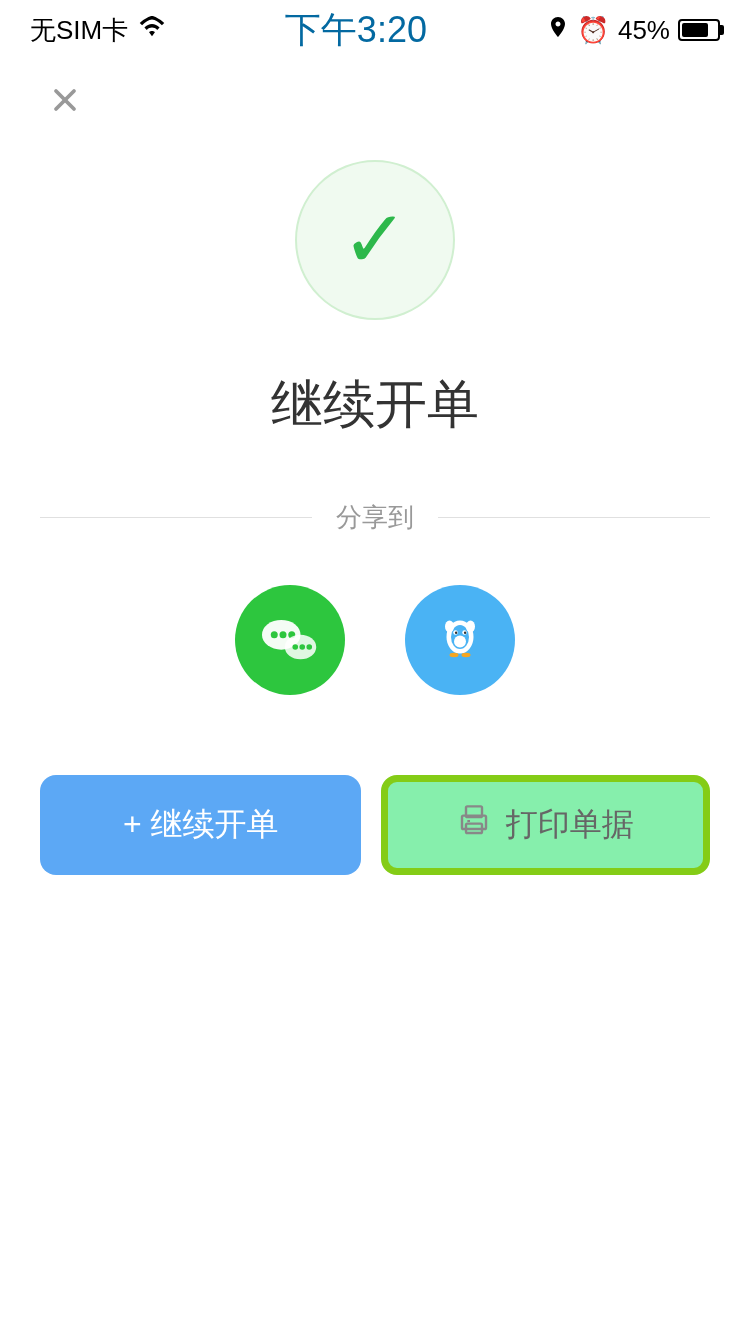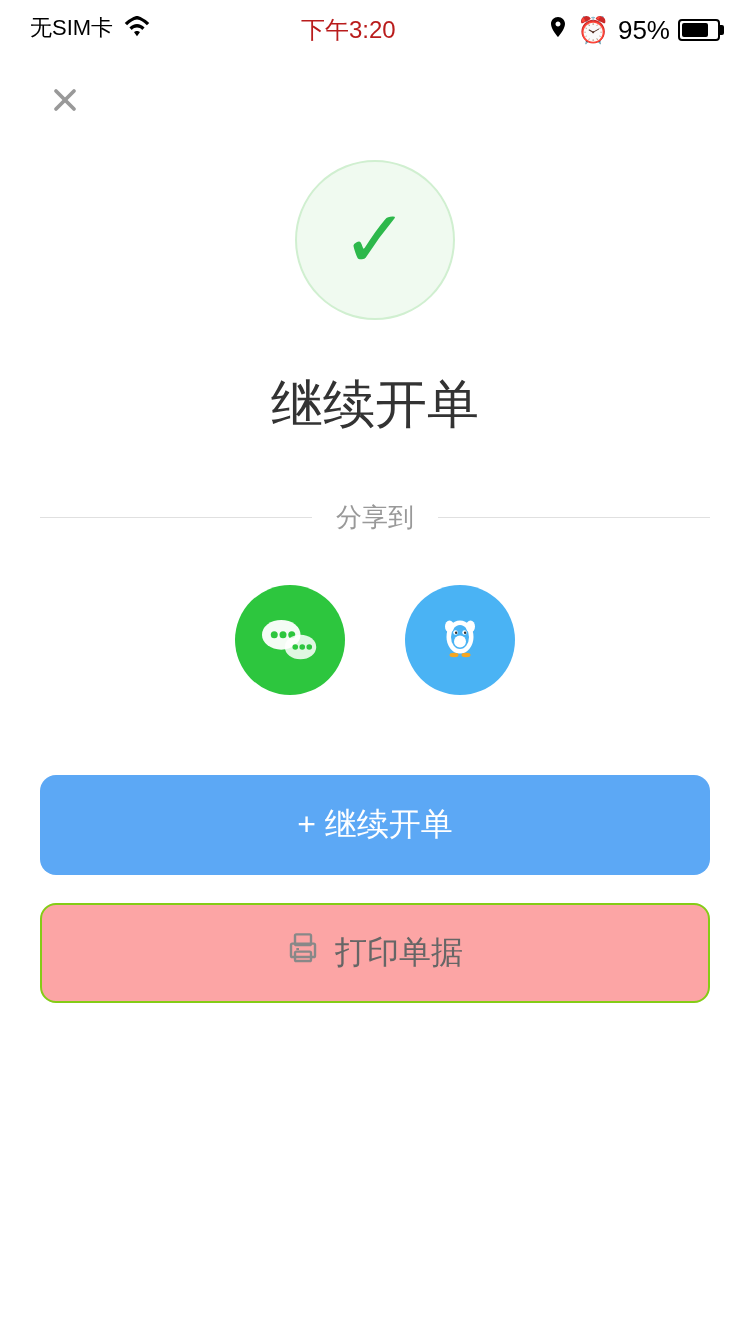--- a/index.html
+++ b/index.html
@@ -18,29 +18,29 @@
       width: 100%;
       height: 60px;
       display: flex;
       align-items: center;
       justify-content: space-between;
       padding: 0 30px;
       background: #fff;
     }
     .status-left {
       display: flex;
-      align-items: flex-start;
+      align-items: center;
       gap: 10px;
-      font-size: 22px;
+      font-size: 26px;
       color: #000;
     }
     .status-center {
-      font-size: 24px;
+      font-size: 36px;
       font-weight: 500;
-      color: #b91c1c;
+      color: #0369a1;
     }
     .status-right {
       display: flex;
       align-items: center;
       gap: 8px;
       font-size: 26px;
       color: #000;
     }
     .battery-icon {
       display: inline-flex;
@@ -178,44 +178,43 @@
     .qq-svg {
       width: 60px;
       height: 60px;
     }
 
     
     .action-buttons {
       width: 100%;
       padding: 0 40px;
       display: flex;
-      flex-direction: column;
-      gap: 28px;
+      gap: 20px;
     }
     .btn {
       width: 100%;
       height: 100px;
       border-radius: 16px;
       border: none;
       font-size: 32px;
       display: flex;
       align-items: center;
       justify-content: center;
       gap: 16px;
       cursor: pointer;
     }
     .btn-primary {
       background: #5ca8f5;
       color: #fff;
       border: none;
     }
     .btn-secondary {
-      background: #fca5a5;
+      background: #86efac;
       color: #666;
-      border: 2px solid #84cc16;
+      border: 7px solid #84cc16;
     }
   </style>
 </head>
 <body>
 
 <div class="status-bar">
   <div class="status-left">
     <span>无SIM卡</span>
     <span>
       <svg viewBox="0 0 24 24" fill="currentColor" width="28" height="28">
@@ -224,21 +223,21 @@
     </span>
   </div>
   <div class="status-center">下午3:20</div>
   <div class="status-right">
     <span>
       <svg viewBox="0 0 24 24" fill="currentColor" width="24" height="24">
         <path d="M12 2C8.13 2 5 5.13 5 9c0 5.25 7 13 7 13s7-7.75 7-13c0-3.87-3.13-7-7-7zm0 9.5c-1.38 0-2.5-1.12-2.5-2.5s1.12-2.5 2.5-2.5 2.5 1.12 2.5 2.5-1.12 2.5-2.5 2.5z"></path>
       </svg>
     </span>
     <span>⏰</span>
-    <span>95%</span>
+    <span>45%</span>
     <span class="battery-icon">
       <span class="battery-body">
           <span class="battery-fill"></span>
         </span>
     </span>
   </div>
 </div>
 
 <div class="close-btn">
   <svg viewBox="0 0 24 24" fill="none" stroke="#999" stroke-width="2.5" stroke-linecap="round">

